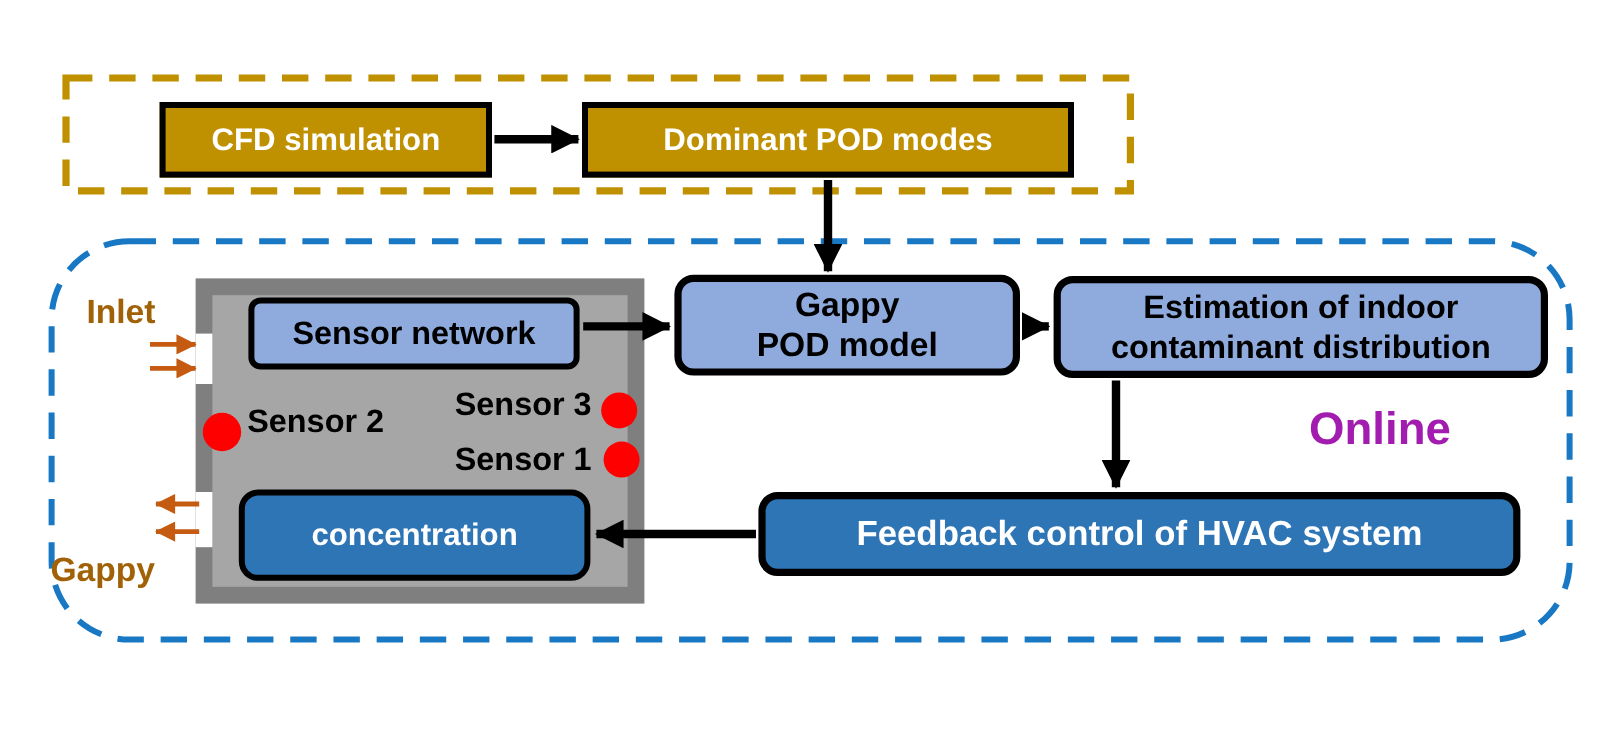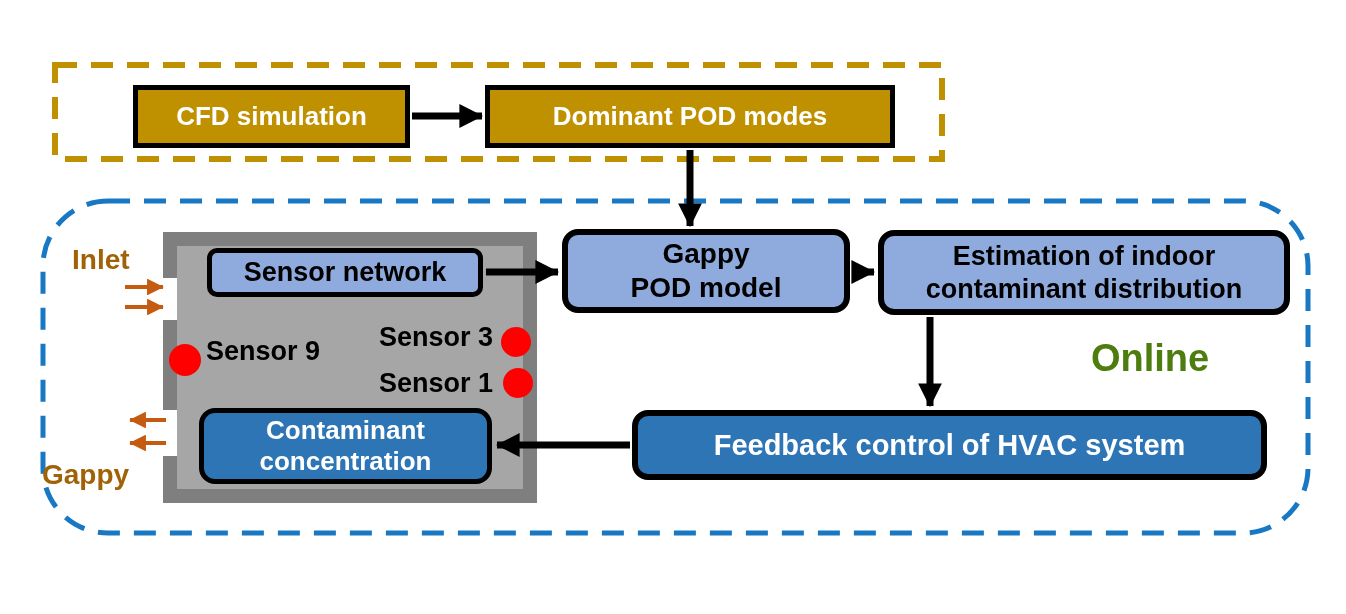--- a/index.html
+++ b/index.html
@@ -9,21 +9,21 @@
   }
   .box{
     position:absolute;display:flex;align-items:center;justify-content:center;
     font-weight:bold;text-align:center;box-sizing:border-box;line-height:1.2;
   }
   .gold-box{background:#BF9000;border:5px solid #000;color:#fff;font-size:26px;}
   .lblue-box{background:#8FAADC;border:5px solid #000;color:#000;border-radius:14px;}
   .dblue-box{background:#2E75B6;border:5px solid #000;color:#fff;border-radius:14px;}
   .section-label{position:absolute;font-weight:bold;font-size:38px;}
   .offline-color{color:#BF9000;}
-  .online-color{color:#4d7c0f;}
+  .online-color{color:#a21caf;}
   .room-frame{position:absolute;left:163px;top:232px;width:374px;height:271px;background:#7F7F7F;z-index:1;}
   .room-interior{position:absolute;left:14px;top:14px;width:346px;height:243px;background:#A6A6A6;}
   .wall-gap{position:absolute;left:0;width:14px;background:#ffffff;}
   .plain-label{position:absolute;font-weight:bold;font-size:28px;color:#a16207;z-index:3;}
   .sensor-label{position:absolute;font-weight:bold;font-size:27px;color:#000;z-index:3;}
   .sensor-dot{position:absolute;border-radius:50%;background:#FF0000;z-index:3;}
   svg.overlay{position:absolute;left:0;top:0;z-index:2;}
   .z3{z-index:3;}
   .col{flex-direction:column;}
 </style>
@@ -69,34 +69,33 @@
   </div>
   <div class="box gold-box z3" style="left:485px;top:85px;width:410px;height:63px;">
     <span>Dominant POD modes</span>
   </div>
 
   <div class="section-label online-color z3" style="left:1080px;top:337px;width:140px;text-align:center;">Online</div>
 
   <div class="plain-label" style="left:72px;top:244px;">Inlet</div>
   <div class="plain-label" style="left:42px;top:459px;">Gappy</div>
 
-  <div class="box lblue-box z3" style="left:207px;top:248px;width:276px;height:49px;font-size:27px;border-radius:10px;">
+  <div class="box lblue-box z3" style="left:207px;top:248px;width:276px;height:60px;font-size:27px;border-radius:10px;">
     <span>Sensor network</span>
   </div>
 
   <div class="sensor-dot" style="left:169px;top:344px;width:32px;height:32px;"></div>
   <div class="sensor-dot" style="left:501px;top:327px;width:30px;height:30px;"></div>
   <div class="sensor-dot" style="left:503px;top:368px;width:30px;height:30px;"></div>
 
-  <div class="sensor-label" style="left:206px;top:336px;">Sensor 9</div>
+  <div class="sensor-label" style="left:206px;top:336px;">Sensor 2</div>
   <div class="sensor-label" style="left:375px;top:322px;width:118px;text-align:right;">Sensor 3</div>
   <div class="sensor-label" style="left:375px;top:368px;width:118px;text-align:right;">Sensor 1</div>
 
   <div class="box dblue-box col z3" style="left:199px;top:408px;width:293px;height:76px;font-size:26px;border-radius:16px;">
-    <span>Contaminant</span>
     <span>concentration</span>
   </div>
 
   <div class="box lblue-box col z3" style="left:562px;top:229px;width:288px;height:84px;font-size:28px;border-width:6px;border-radius:16px;">
     <span>Gappy</span>
     <span>POD model</span>
   </div>
 
   <div class="box dblue-box z3" style="left:632px;top:410px;width:635px;height:70px;font-size:29px;border-width:6px;border-radius:16px;">
     <span>Feedback control of HVAC system</span>

